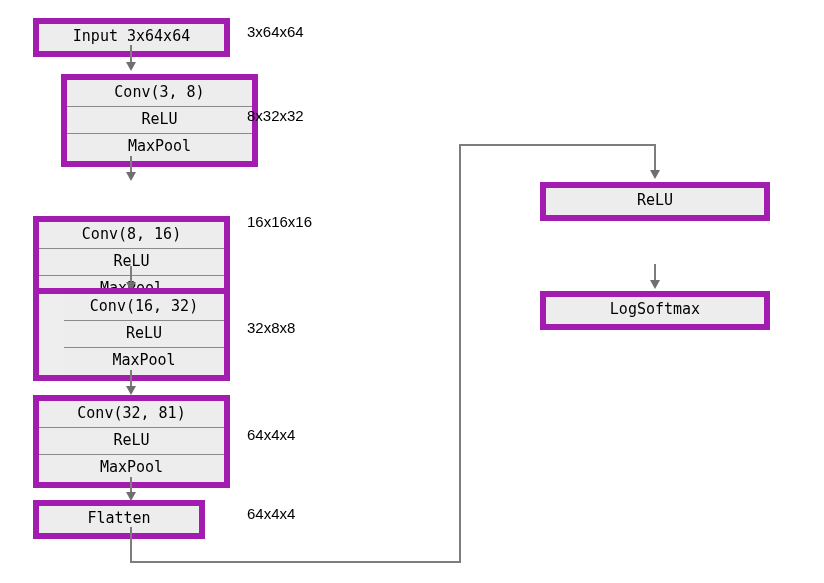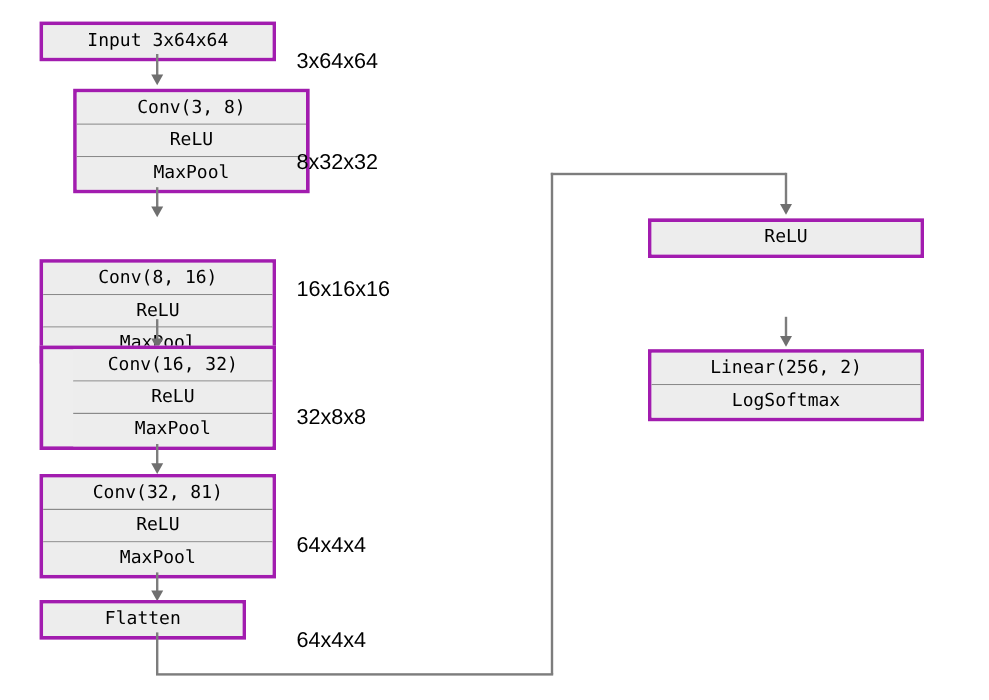--- a/index.html
+++ b/index.html
@@ -14,21 +14,21 @@
     height: 583px;
     background: #ffffff;
     overflow: hidden;
     font-family: "Liberation Sans", sans-serif;
   }
 
   
   .group {
     position: absolute;
     box-sizing: border-box;
-    border: 3px solid #a21caf;
+    border: 6px solid #a21caf;
     background: #eeeeee;
   }
   .row {
     box-sizing: border-box;
     height: 27px;
     line-height: 25px;
     text-align: center;
     font-family: "DejaVu Sans Mono", "Liberation Mono", monospace;
     font-size: 15px;
     color: #000000;
@@ -38,25 +38,24 @@
     overflow: hidden;
   }
   .row:last-child {
     border-bottom: none;
   }
 
   
   .shape-label {
     position: absolute;
     font-family: "Liberation Sans", sans-serif;
-    font-size: 18px;
+    font-size: 15px;
     color: #000000;
     white-space: pre;
     line-height: 1;
-    margin-top: 18px;
   }
 
   
   .vline {
     position: absolute;
     width: 2px;
     background: #7d7d7d;
   }
   .hline {
     position: absolute;
@@ -142,17 +141,16 @@
   <div class="arrowhead" style="left:650px; top:170px;"></div>
 
   <div class="group" style="left:540px; top:182px; width:230px;">
     <div class="row">ReLU</div>
   </div>
 
   <div class="vline" style="left:654px; top:264px; height:18px;"></div>
   <div class="arrowhead" style="left:650px; top:280px;"></div>
 
   <div class="group" style="left:540px; top:291px; width:230px;">
-    <div class="row">Linear(256, 2)</div>
     <div class="row">LogSoftmax</div>
   </div>
 
 </div>
 
 </body></html>

